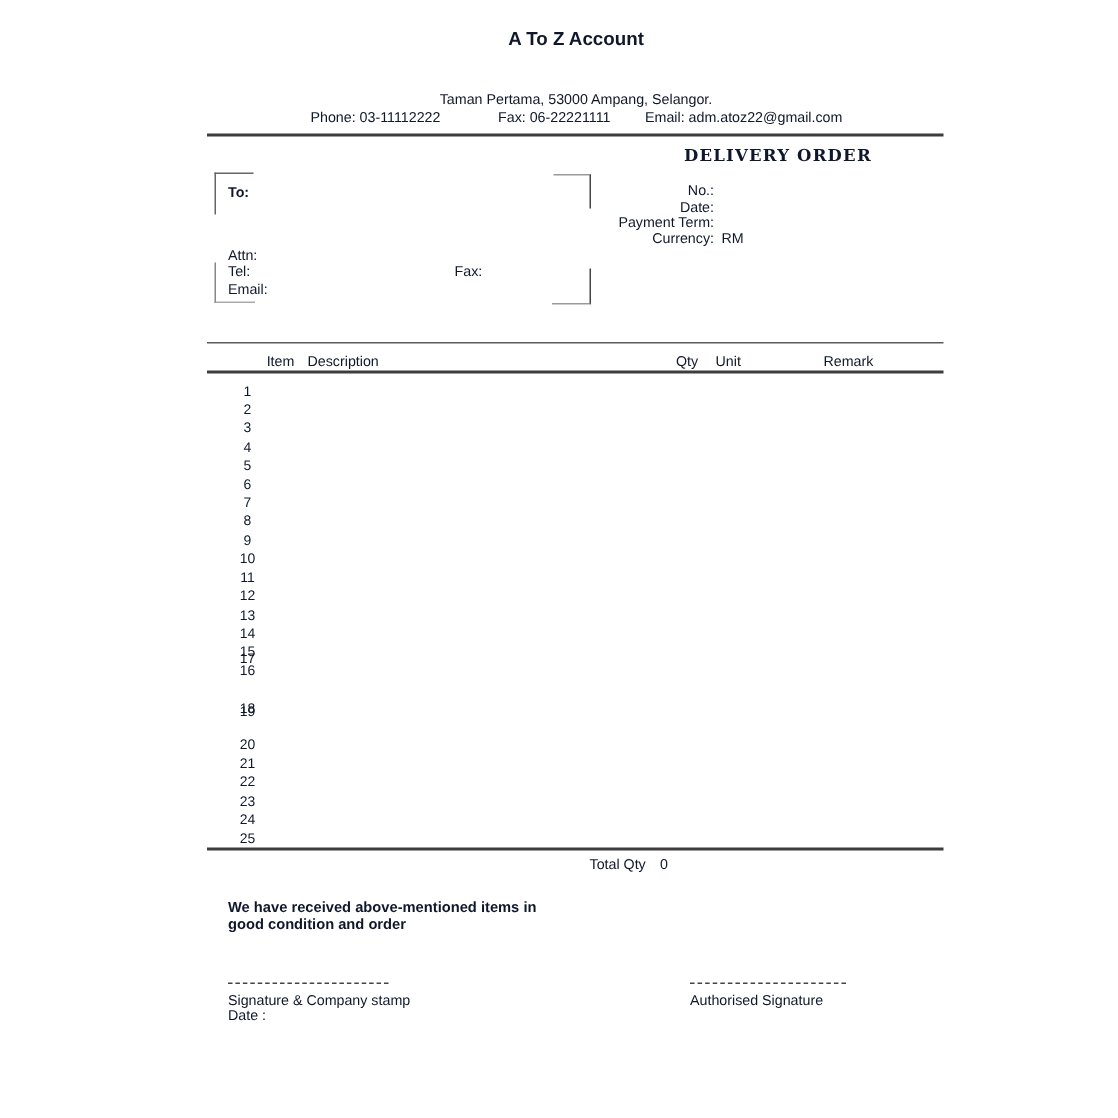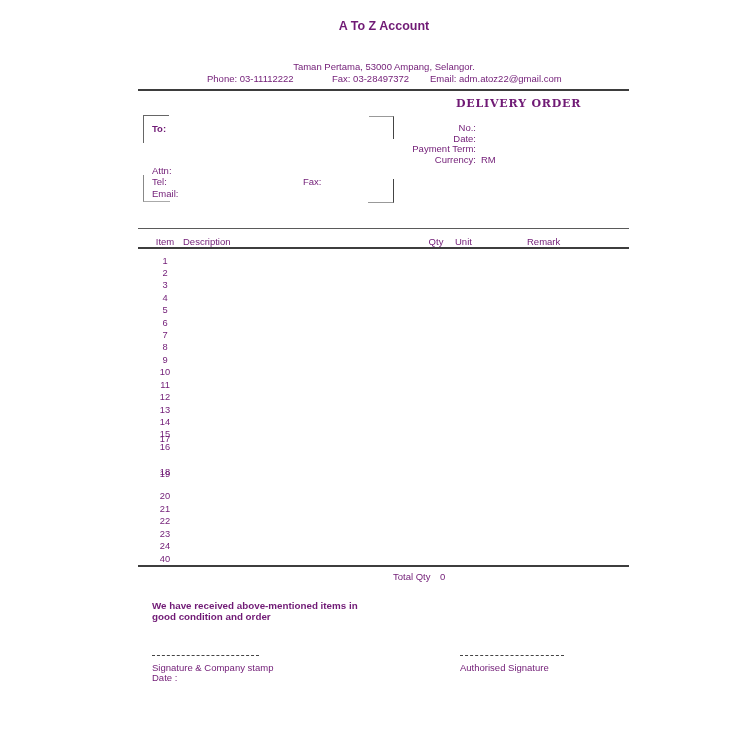--- a/index.html
+++ b/index.html
@@ -2,21 +2,21 @@
 <html><head>
 <meta charset="utf-8">
 <style>
   * { margin:0; padding:0; box-sizing:border-box; }
   html,body { background:#ffffff; }
   #page {
     position:relative;
     width:745px; height:745px;
     background:#ffffff;
     font-family:"Liberation Sans", sans-serif;
-    color:#701a75;
+    color:#0f172a;
     overflow:hidden;
   }
   .abs { position:absolute; white-space:nowrap; }
   .t95 { font-size:9.5px; line-height:11px; }
   .company-header { left:138px; width:492px; text-align:center; }
   #company-name { top:19px; font-size:12.5px; font-weight:bold; }
   #company-reg  { top:36px; }
   #company-addr1{ top:48px; }
   #company-addr2{ top:60.5px; }
   .hline { position:absolute; left:138px; width:491px; background:#3d3d3d; }
@@ -38,21 +38,21 @@
   #attn-label  { left:152px; top:164.5px; }
   #tel-label   { left:152px; top:176px; }
   #fax-label   { left:303px; top:176px; }
   #email-label { left:152px; top:187.5px; }
   .meta-row { left:320px; width:156px; text-align:right; }
   #meta-no   { top:122px; }
   #meta-date { top:132.5px; }
   #meta-term { top:143px; }
   #meta-curr { top:153.5px; }
   #meta-curr-value { left:481px; top:153.5px; }
-  .th { top:235.5px; }
+  .th { top:235.5px;margin-left:22px; }
   #th-item   { left:150px; width:30px; text-align:center; }
   #th-desc   { left:183px;text-align:right; }
   #th-qty    { left:426px; width:20px; text-align:center; }
   #th-unit   { left:455px; }
   #th-remark { left:527px; }
   .item-num {
     position:absolute; left:150px; width:30px; text-align:center;
     font-size:9.3px; line-height:11px; white-space:nowrap;
   }
   #total-qty-label { left:393px; top:570.5px; }
@@ -68,21 +68,21 @@
   #sig-right-label { left:460px; top:661.5px; }
 </style>
 </head>
 <body>
 
 <div id="page">
 
   <div id="company-name" class="abs company-header">A To Z Account</div>
   <div id="company-addr2" class="abs company-header t95">Taman Pertama, 53000 Ampang, Selangor.</div>
   <div class="abs t95" style="left:207px; top:72.5px;">Phone: 03-11112222</div>
-  <div class="abs t95" style="left:332px; top:72.5px;">Fax: 03-28497372</div>
+  <div class="abs t95" style="left:332px; top:72.5px;">Fax: 06-22221111</div>
   <div class="abs t95" style="left:430px; top:72.5px;">Email: adm.atoz22@gmail.com</div>
 
   <div id="rule-top" class="hline"></div>
 
   <div id="doc-title" class="abs">DELIVERY ORDER</div>
 
   <div id="br-tl" class="bracket"></div>
   <div id="br-tr" class="bracket"></div>
   <div id="br-bl" class="bracket"></div>
   <div id="br-br" class="bracket"></div>
@@ -125,21 +125,21 @@
       <div class="item-num" style="top: 429.38px;">15</div>
       <div class="item-num" style="top: 441.8px;">16</div>
       <div class="item-num" style="top: 434px;">17</div>
       <div class="item-num" style="top: 466.64px;">18</div>
       <div class="item-num" style="top: 469px;">19</div>
       <div class="item-num" style="top: 491.48px;">20</div>
       <div class="item-num" style="top: 503.9px;">21</div>
       <div class="item-num" style="top: 516.32px;">22</div>
       <div class="item-num" style="top: 528.74px;">23</div>
       <div class="item-num" style="top: 541.16px;">24</div>
-      <div class="item-num" style="top: 553.58px;">40</div>
+      <div class="item-num" style="top: 553.58px;">25</div>
     </div>
 
   <div id="rule-tbl-bot" class="hline"></div>
   <div id="total-qty-label" class="abs t95">Total Qty</div>
   <div id="total-qty-value" class="abs t95">0</div>
 
   <div id="received-1" class="abs received">We have received above-mentioned items in</div>
   <div id="received-2" class="abs received">good condition and order</div>
 
   <div id="sig-line-left" class="sig-line"></div>

